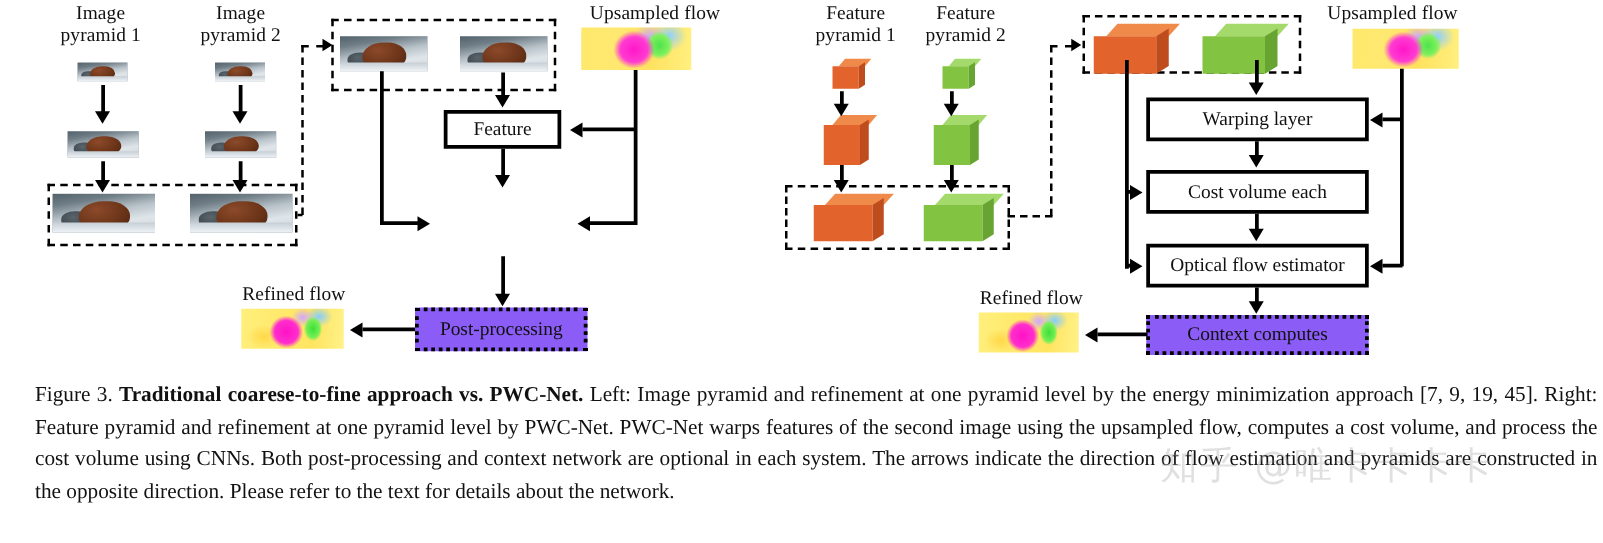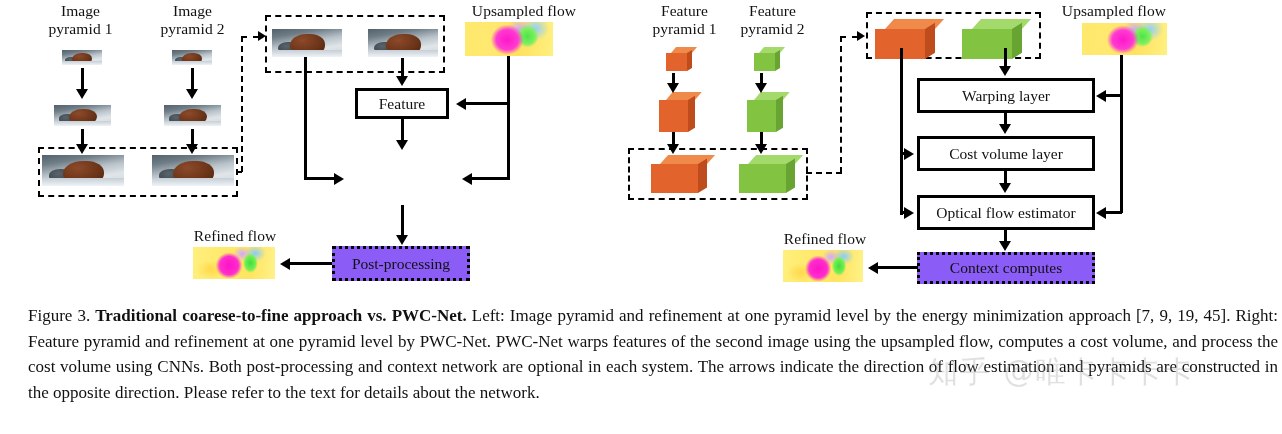--- a/index.html
+++ b/index.html
@@ -269,21 +269,21 @@
     <div class="face-r" style="right:0;bottom:0;width:10px;height:30px;background:#67A431;transform:skewY(-32deg);transform-origin:bottom left;"></div>
   </div>
 
   <div class="lbl" style="left:1024px;top:2px;width:180px;"><span>Upsampled flow</span></div>
   <div class="flow" style="left:1082px;top:23px;width:85px;height:32px;"></div>
 
   <div class="box" style="left:917px;top:78px;width:178px;height:35px;">
     <span>Warping layer</span>
     </div>
   <div class="box" style="left:917px;top:136px;width:178px;height:35px;">
-    <span>Cost volume layer</span>
+    <span>Cost volume each</span>
     </div>
   <div class="box" style="left:917px;top:195px;width:178px;height:35px;">
     <span>Optical flow estimator</span>
     </div>
   <div class="dotbox" style="left:917px;top:252px;width:178px;height:32px;">
     <span>Context computes</span>
     </div>
 
   <div class="vline" style="left:1004px;top:48px;height:20px;"></div>
   <div class="arrow-d" style="left:999px;top:66px;"></div>

